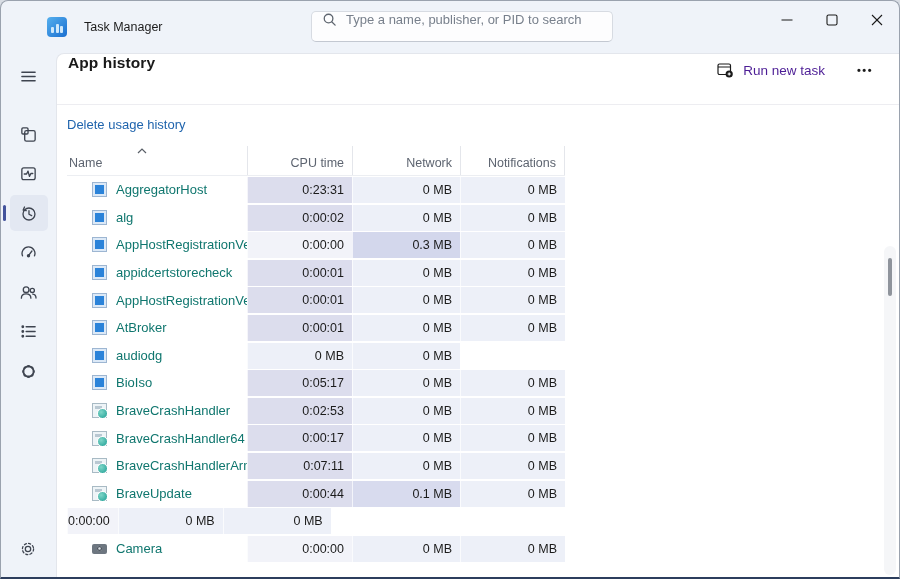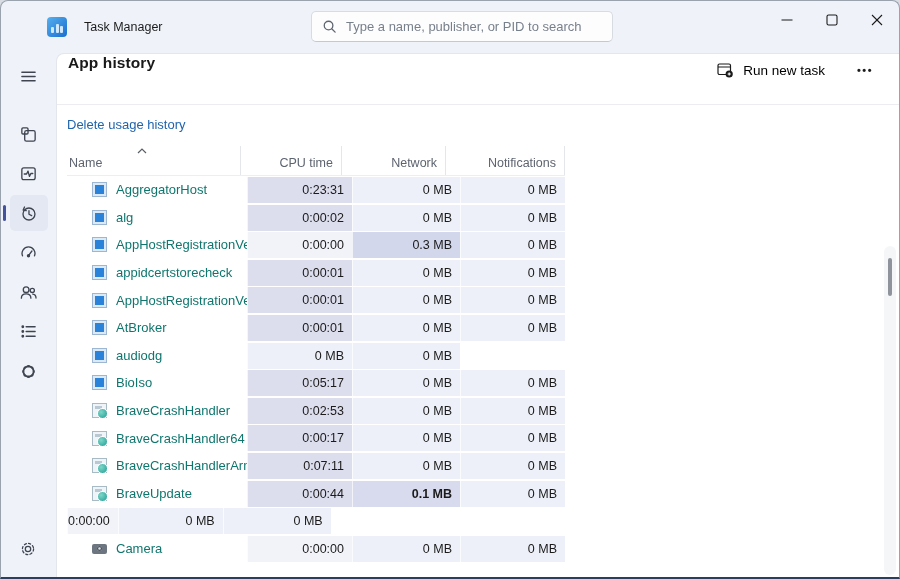--- a/index.html
+++ b/index.html
@@ -18,21 +18,21 @@
     overflow:hidden;
   }
   .app-logo i{ position:absolute; bottom:4px; width:3px; background:#cfe8fb; border-radius:1px; }
   .app-logo i:nth-child(1){ left:4px; height:6px; }
   .app-logo i:nth-child(2){ left:8.5px; height:9px; }
   .app-logo i:nth-child(3){ left:13px; height:7px; }
   .win-title{ position:absolute; left:57px; top:19px; font-size:12.5px; color:#1c1c1c; }
   .searchbox{
     position:absolute; left:284px; top:10px; width:302px; height:31px;
     background:#fdfdfe; border:1px solid #d7dbe2; border-bottom-color:#c3c8d1;
-    border-radius:5px; display:flex; align-items:center; padding:0 10px; gap:9px;
+    border-radius:5px; display:flex; align-items:flex-start; padding:0 10px; gap:9px;
   }
   .searchbox input{
     border:none; outline:none; background:transparent; flex:1;
     font-family:"Liberation Sans", sans-serif; font-size:13px; color:#1b1b1b;
   }
   .searchbox input::placeholder{ color:#78808c; }
   .win-controls{ position:absolute; right:0; top:0; height:38px; display:flex; }
   .wc-btn{
     width:45px; height:38px; background:transparent; border:none; cursor:pointer;
     display:flex; align-items:center; justify-content:center; color:#1b1b1b;
@@ -59,53 +59,53 @@
   }
   .panel-header{
     height:51px; display:flex; align-items:flex-start; padding:0 14px 0 11px;
     border-bottom:1px solid #ededf1;
   }
   .page-title{ font-size:15.5px; font-weight:700; color:#191919; letter-spacing:.1px; }
   .header-actions{ margin-left:auto; display:flex; align-items:center; gap:10px; }
   .run-btn{
     display:flex; align-items:center; gap:9px; border:none; background:transparent; cursor:pointer;
     padding:7px 10px; border-radius:5px; font-family:"Liberation Sans", sans-serif;
-    font-size:13.5px; color:#000000;
+    font-size:13.5px; color:#4c1d95;
   }
   .more-btn{
     border:none; background:transparent; cursor:pointer; padding:6px 12px; border-radius:5px;
     font-size:11px; letter-spacing:1.5px; color:#1b1b1b; font-weight:700;
   }
   .panel-body{ position:relative; padding:10px 0 0 10px; height:calc(100% - 51px); overflow:hidden; }
   .info-text{ font-size:13px; color:#202020; line-height:19px; }
   .link{ display:inline-block; font-size:13px; color:var(--link); margin-top:1px; cursor:pointer; text-decoration:none; }
   
   .table{ margin-top:13px; width:498px; }
   .thead{ display:flex; height:30px; border-bottom:1px solid #eceef2; }
   .th{ font-size:12.5px; color:#5d6470; position:relative; }
   .th-name{ width:180px; display:flex; align-items:flex-end; padding:0 0 5px 2px; }
   .sort-caret{ position:absolute; left:70px; top:2px; }
   .th-val{
     display:flex; align-items:flex-end; justify-content:flex-end;
     padding:0 8px 5px 0; border-left:1px solid #e4e6eb;
   }
-  .th-cpu{ width:105px; } .th-net{ width:108px; } .th-notif{ width:120px; border-right:1px solid #e4e6eb;padding-left:48px; }
+  .th-cpu{ width:105px; } .th-net{ width:108px; } .th-notif{ width:105px; border-right:1px solid #e4e6eb;padding-left:48px; }
   .trow{ display:flex; height:27.6px; }
   .cell{ display:flex; align-items:center; }
   .cname{ width:180px; padding-left:25px; gap:9px; overflow:hidden; }
   .nm{ font-size:13px; color:#0f766e; white-space:nowrap; }
   .cval{
     justify-content:flex-end; padding-right:8px; font-size:12.5px; color:#1b1b1b;
     border-left:1px solid rgba(255,255,255,.7); margin-top:1px; margin-bottom:0.5px;
   }
   .cval:nth-child(2){ width:105px; } .cval:nth-child(3){ width:108px; } .cval:nth-child(4){ width:105px; }
   .heat-zero{ background:var(--heat-zero); }
   .heat-low{ background:var(--heat-low); }
   .heat-mid{ background:var(--heat-mid); }
-  .heat-med{ background:var(--heat-med);font-weight:bold; }
+  .heat-med{ background:var(--heat-med); }
   .heat-high{ background:var(--heat-high); }
   
   .appicon{ position:relative; width:15px; height:15px; flex:none; }
   .ai-default-app{ background:#dce9f7; border:1px solid #9db6d2; display:flex; align-items:center; justify-content:center; }
   .ai-default-app::before{ content:""; width:9px; height:9px; background:var(--app-icon-blue); }
   .ai-brave{ background:#eef4f7; border:1px solid #a8bac4; }
   .ai-brave::before{ content:""; position:absolute; left:2px; top:2px; width:7px; height:3px; background:#b9c8d2; }
   .ai-brave::after{
     content:""; position:absolute; right:-2px; bottom:-2px; width:9px; height:9px; border-radius:50%;
     background:radial-gradient(circle at 35% 35%, #7ed6c8, #1d9e94); border:1px solid #fff;

